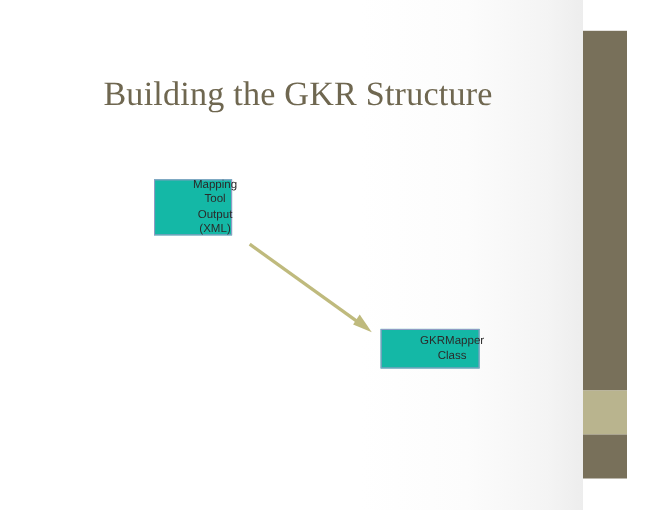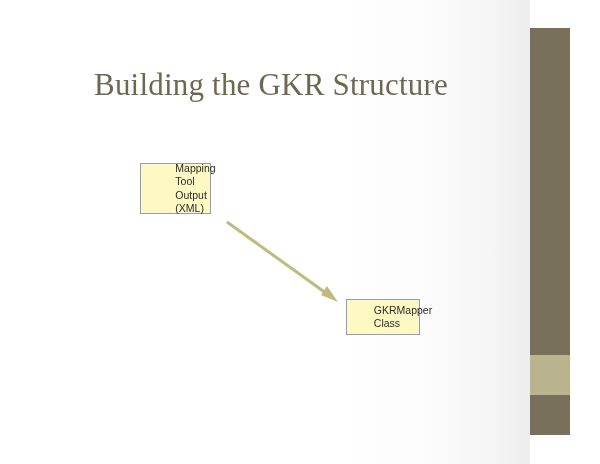--- a/index.html
+++ b/index.html
@@ -42,42 +42,42 @@
     letter-spacing: 0.2px;
     color: #6f6750;
     white-space: nowrap;
     margin-top: 16px;
   }
 
   
   .node-box {
     position: absolute;
     box-sizing: border-box;
-    background: #fef9c3;
+    background: #14b8a6;
     border: 1px solid #8f9bc4;
     display: flex;
     align-items: center;
     justify-content: center;
-    text-align: left;
+    text-align: center;
     color: #2b2b2b;
     font-size: 10.5px;
     line-height: 13.5px;
     font-family: "Liberation Sans", sans-serif;
     padding-left: 40px;
   }
   #node-mapping-tool-output {
     left: 140px;
     top: 163px;
     width: 71px;
     height: 51px;
   }
   #node-gkrmapper-class {
     left: 346px;
     top: 299px;
-    width: 74px;
+    width: 90px;
     height: 36px;
   }
   .node-label {
     display: block;
     white-space: pre-line;
     padding: 0 2px;
   }
 
   
   #connector-layer {

